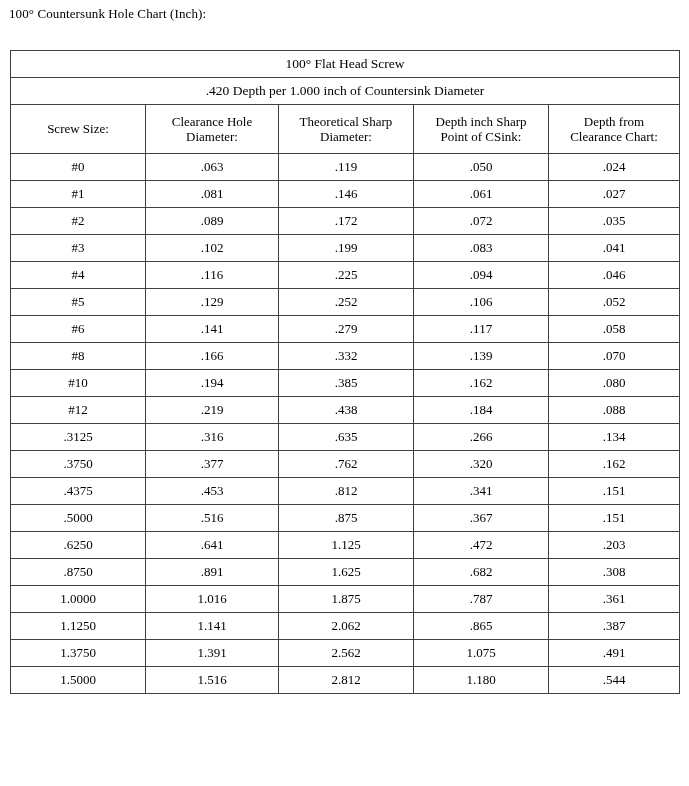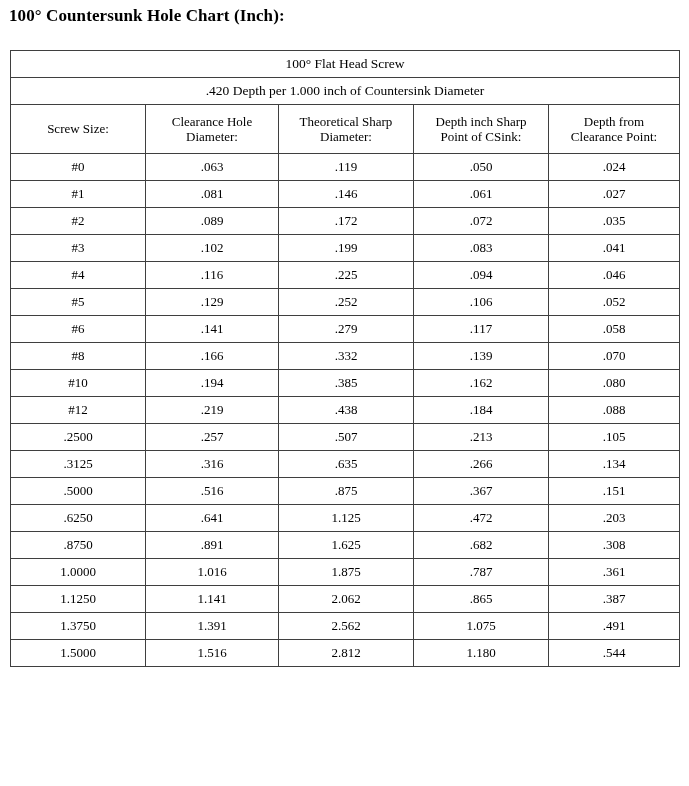--- a/index.html
+++ b/index.html
@@ -17,22 +17,22 @@
   .page {
     position: relative;
     width: 689px;
     height: 786px;
     box-sizing: border-box;
   }
   .page-title {
     position: absolute;
     left: 9px;
     top: 6px;
-    font-size: 17px;
-    font-weight: bold;
+    font-size: 13px;
+    font-weight: normal;
     letter-spacing: 0.1px;
     white-space: nowrap;
   }
   .chart-wrap {
     position: absolute;
     left: 10px;
     top: 50px;
     width: 669px;
   }
   table.csk {
@@ -89,21 +89,21 @@
             <td class="banner-cell" colspan="5">100° Flat Head Screw</td>
           </tr>
           <tr>
             <td class="banner-cell" colspan="5">.420 Depth per 1.000 inch of Countersink Diameter</td>
           </tr>
           <tr>
             <th class="head-cell"><span>Screw Size:</span></th>
             <th class="head-cell"><span>Clearance Hole</span><br><span>Diameter:</span></th>
             <th class="head-cell"><span>Theoretical Sharp</span><br><span>Diameter:</span></th>
             <th class="head-cell"><span>Depth inch Sharp</span><br><span>Point of CSink:</span></th>
-            <th class="head-cell"><span>Depth from</span><br><span>Clearance Point:</span></th>
+            <th class="head-cell"><span>Depth from</span><br><span>Clearance Chart:</span></th>
           </tr>
           <tr>
             <td class="data-cell">#0</td>
             <td class="data-cell">.063</td>
             <td class="data-cell">.119</td>
             <td class="data-cell">.050</td>
             <td class="data-cell">.024</td>
           </tr>
           <tr>
             <td class="data-cell">#1</td>
@@ -162,34 +162,41 @@
             <td class="data-cell">.080</td>
           </tr>
           <tr>
             <td class="data-cell">#12</td>
             <td class="data-cell">.219</td>
             <td class="data-cell">.438</td>
             <td class="data-cell">.184</td>
             <td class="data-cell">.088</td>
           </tr>
           <tr>
-            <td class="data-cell">.2500</td>
-            <td class="data-cell">.257</td>
-            <td class="data-cell">.507</td>
-            <td class="data-cell">.213</td>
-            <td class="data-cell">.105</td>
-          </tr>
-          <tr>
             <td class="data-cell">.3125</td>
             <td class="data-cell">.316</td>
             <td class="data-cell">.635</td>
             <td class="data-cell">.266</td>
             <td class="data-cell">.134</td>
           </tr>
           <tr>
+            <td class="data-cell">.3750</td>
+            <td class="data-cell">.377</td>
+            <td class="data-cell">.762</td>
+            <td class="data-cell">.320</td>
+            <td class="data-cell">.162</td>
+          </tr>
+          <tr>
+            <td class="data-cell">.4375</td>
+            <td class="data-cell">.453</td>
+            <td class="data-cell">.812</td>
+            <td class="data-cell">.341</td>
+            <td class="data-cell">.151</td>
+          </tr>
+          <tr>
             <td class="data-cell">.5000</td>
             <td class="data-cell">.516</td>
             <td class="data-cell">.875</td>
             <td class="data-cell">.367</td>
             <td class="data-cell">.151</td>
           </tr>
           <tr>
             <td class="data-cell">.6250</td>
             <td class="data-cell">.641</td>
             <td class="data-cell">1.125</td>

